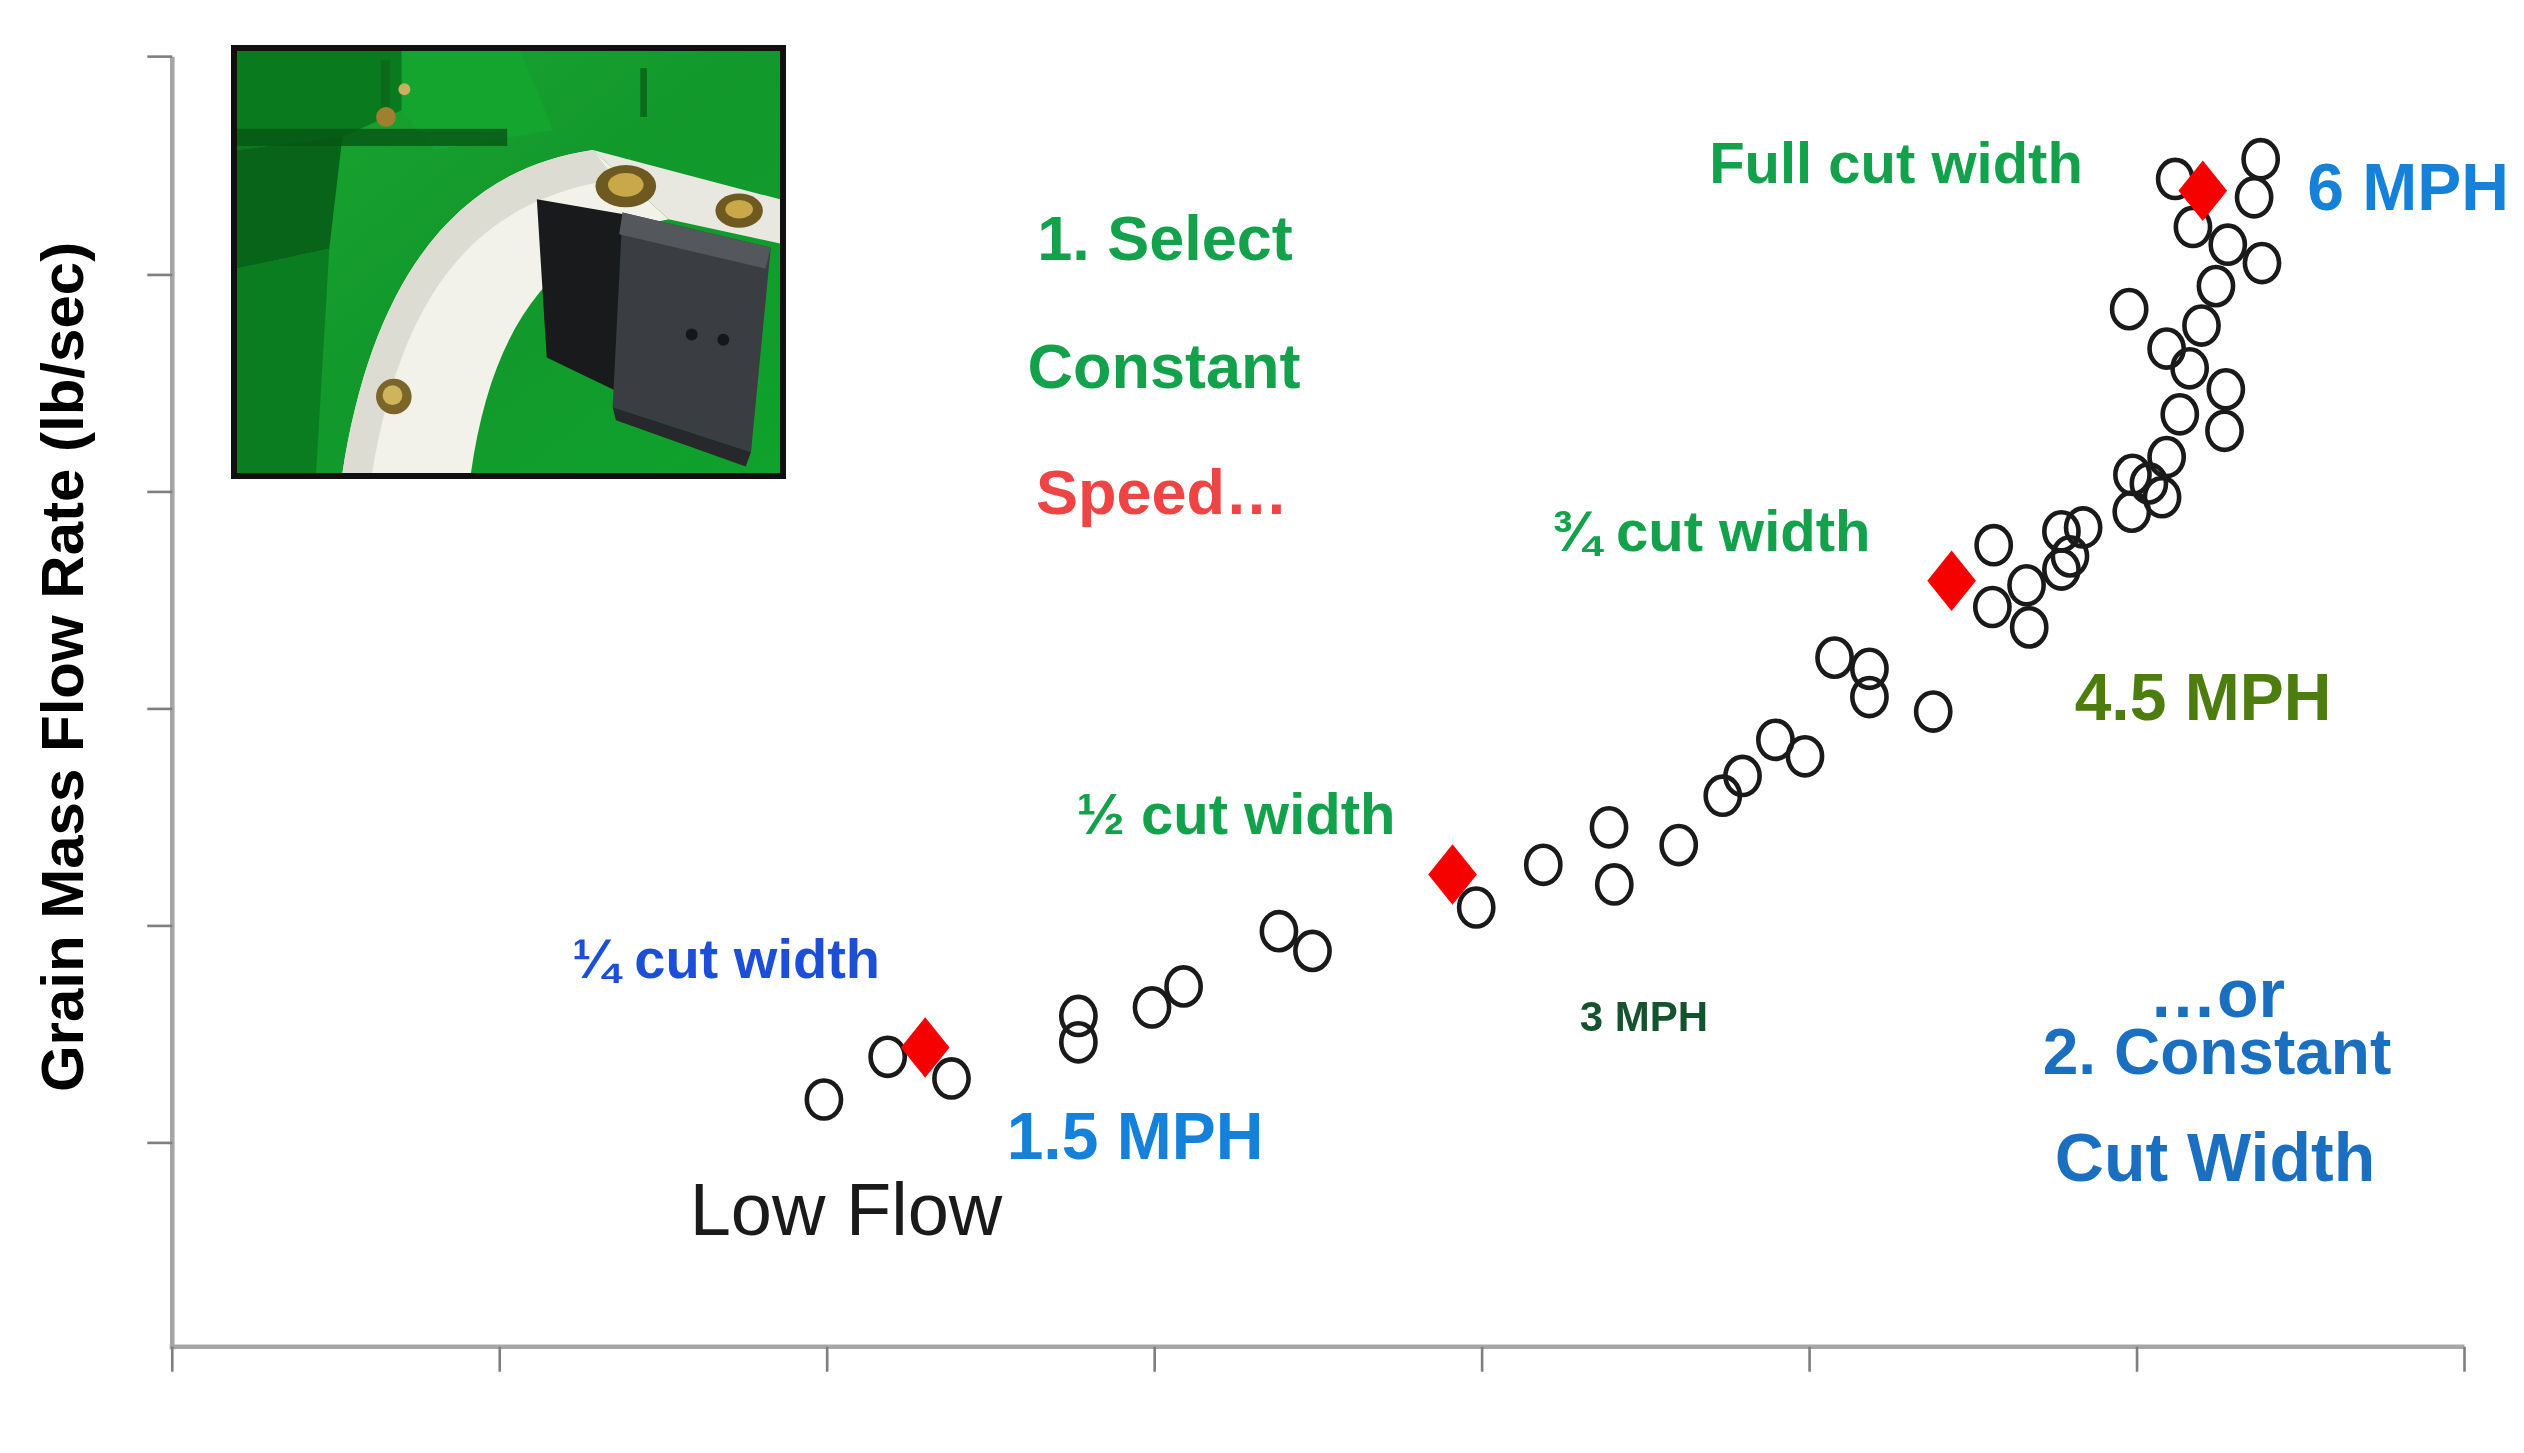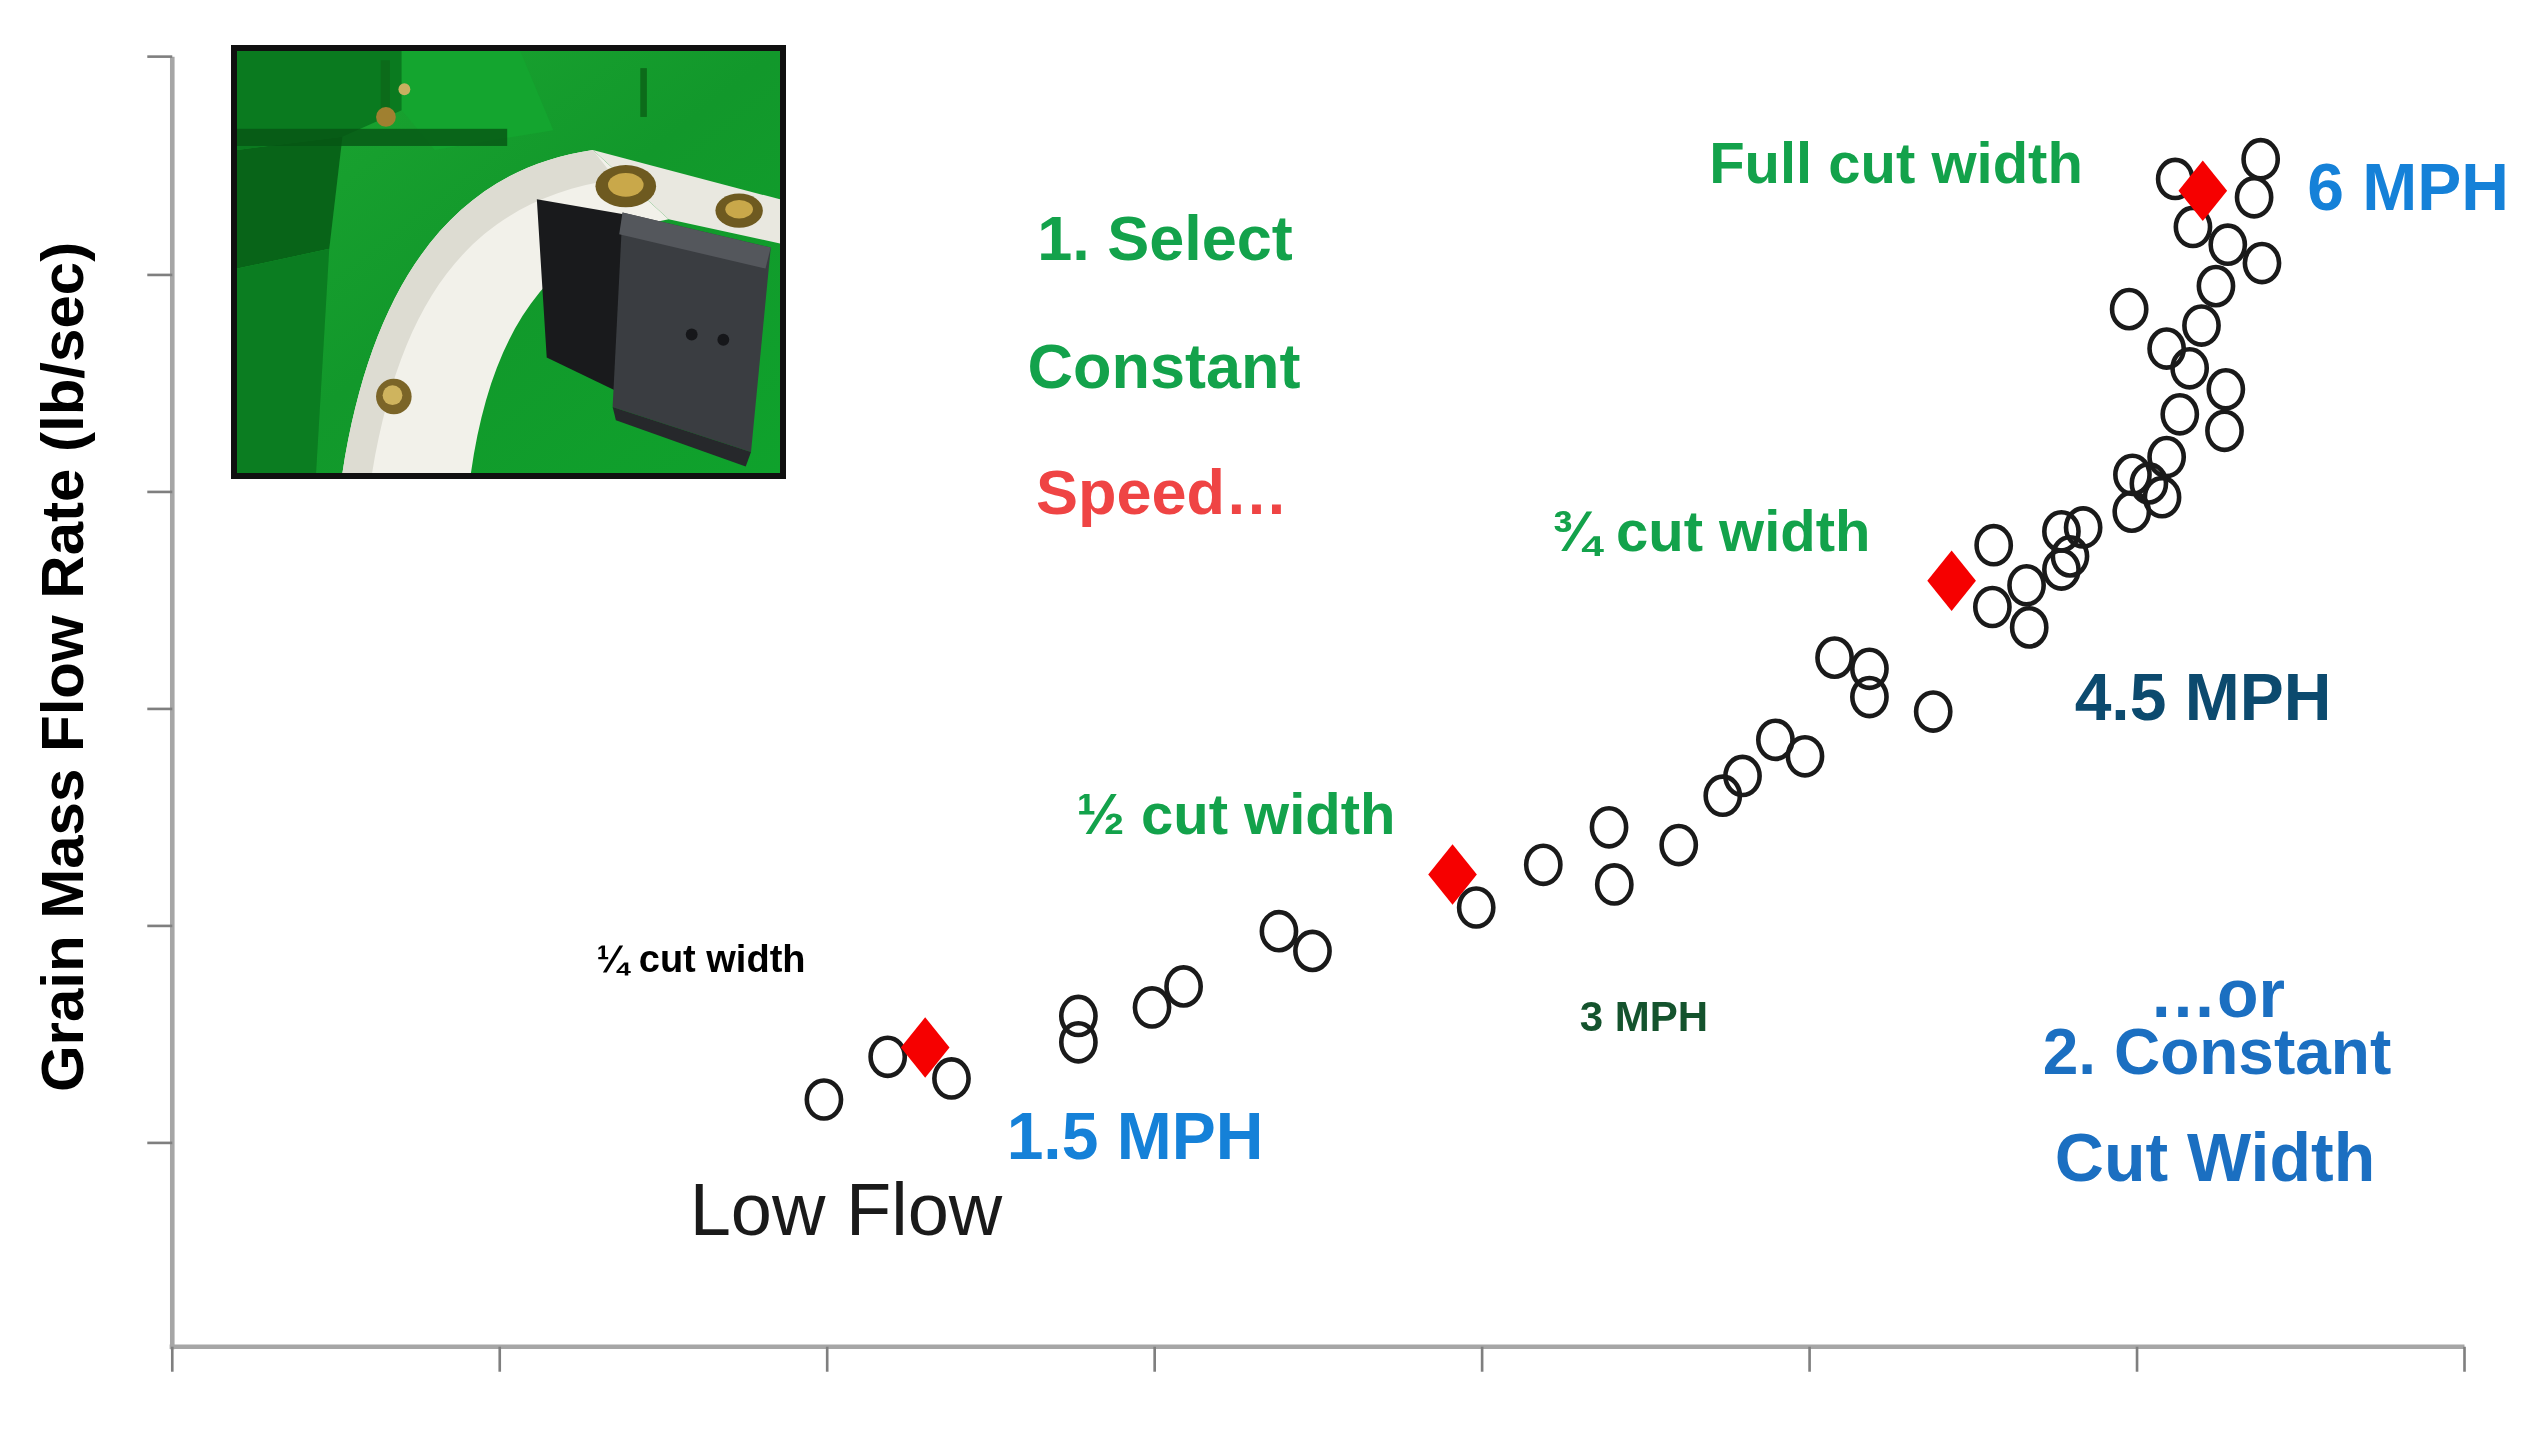--- a/index.html
+++ b/index.html
@@ -88,27 +88,27 @@
       <polygon points="1407,1547 1444,1593 1407,1639 1370,1593" fill="#f60000"></polygon>
       <polygon points="2209,1284 2246,1330 2209,1376 2172,1330" fill="#f60000"></polygon>
       <polygon points="2968,837 3005,883 2968,929 2931,883" fill="#f60000"></polygon>
       <polygon points="3350,244 3387,290 3350,336 3313,290" fill="#f60000"></polygon>
     </svg>
 
   <div id="annotations">
       <div class="anno" style="left: 1165px; top: 238px; font-size: 63px; font-weight: 700; color: rgb(19, 162, 75);">1. Select</div>
       <div class="anno" style="left: 1164px; top: 366px; font-size: 63px; font-weight: 700; color: rgb(19, 162, 75);">Constant</div>
       <div class="anno" style="left: 1162px; top: 492px; font-size: 63px; font-weight: 700; color: #ef4444;">Speed…</div>
-      <div class="anno" style="left: 701px; top: 959px; font-size: 38px; font-weight: 700; color: #000000;">¼ cut width</div>
+      <div class="anno" style="left: 726px; top: 959px; font-size: 56px; font-weight: 700; color: #1d4ed8;">¼ cut width</div>
       <div class="anno" style="left: 1236px; top: 814px; font-size: 58px; font-weight: 700; color: rgb(19, 162, 75);">½ cut width</div>
       <div class="anno" style="left: 1711px; top: 531px; font-size: 58px; font-weight: 700; color: rgb(19, 162, 75);">¾ cut width</div>
       <div class="anno" style="left: 1896px; top: 163px; font-size: 58px; font-weight: 700; color: rgb(19, 162, 75);">Full cut width</div>
       <div class="anno" style="left: 1135px; top: 1136px; font-size: 66px; font-weight: 700; color: rgb(21, 129, 216);">1.5 MPH</div>
       <div class="anno" style="left: 1644px; top: 1017px; font-size: 42px; font-weight: 700; color: #14532d;">3 MPH</div>
-      <div class="anno" style="left: 2203px; top: 697px; font-size: 66px; font-weight: 700; color: #0c4a6e;">4.5 MPH</div>
+      <div class="anno" style="left: 2203px; top: 697px; font-size: 66px; font-weight: 700; color: #4d7c0f;">4.5 MPH</div>
       <div class="anno" style="left: 2408px; top: 187px; font-size: 66px; font-weight: 700; color: rgb(21, 129, 216);">6 MPH</div>
       <div class="anno" style="left: 846px; top: 1210px; font-size: 74px; font-weight: 400; color: rgb(26, 26, 26);">Low Flow</div>
       <div class="anno" style="left: 2217px; top: 945px; font-size: 68px; font-weight: 700; color: rgb(27, 111, 193); margin-top: 48px;">…or</div>
       <div class="anno" style="left: 2217px; top: 1052px; font-size: 64px; font-weight: 700; color: rgb(27, 111, 193);">2. Constant</div>
       <div class="anno" style="left: 2215px; top: 1157px; font-size: 68px; font-weight: 700; color: rgb(27, 111, 193);">Cut Width</div>
     </div>
 
   <div class="axis-title y">Grain Mass Flow Rate (lb/sec)</div>
 
   <figure class="inset" title="Close-up photo of the impact-plate grain mass flow sensor (dark plate with brass bolts) mounted on the white curved clean-grain elevator housing of a green combine">

